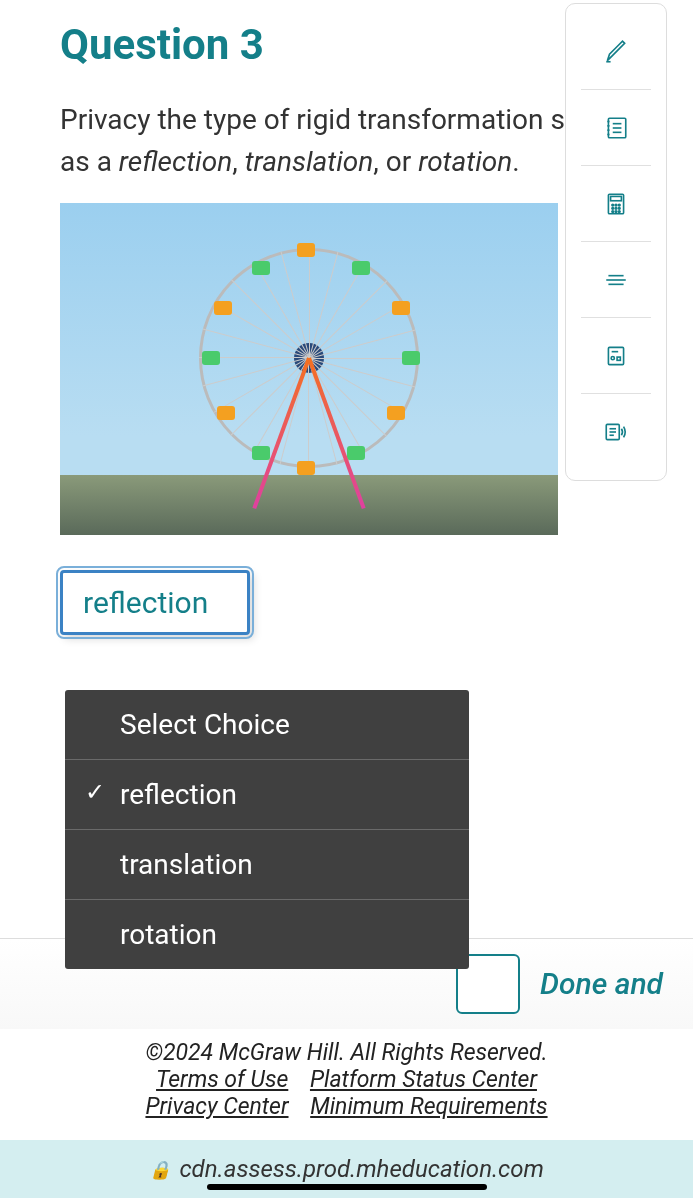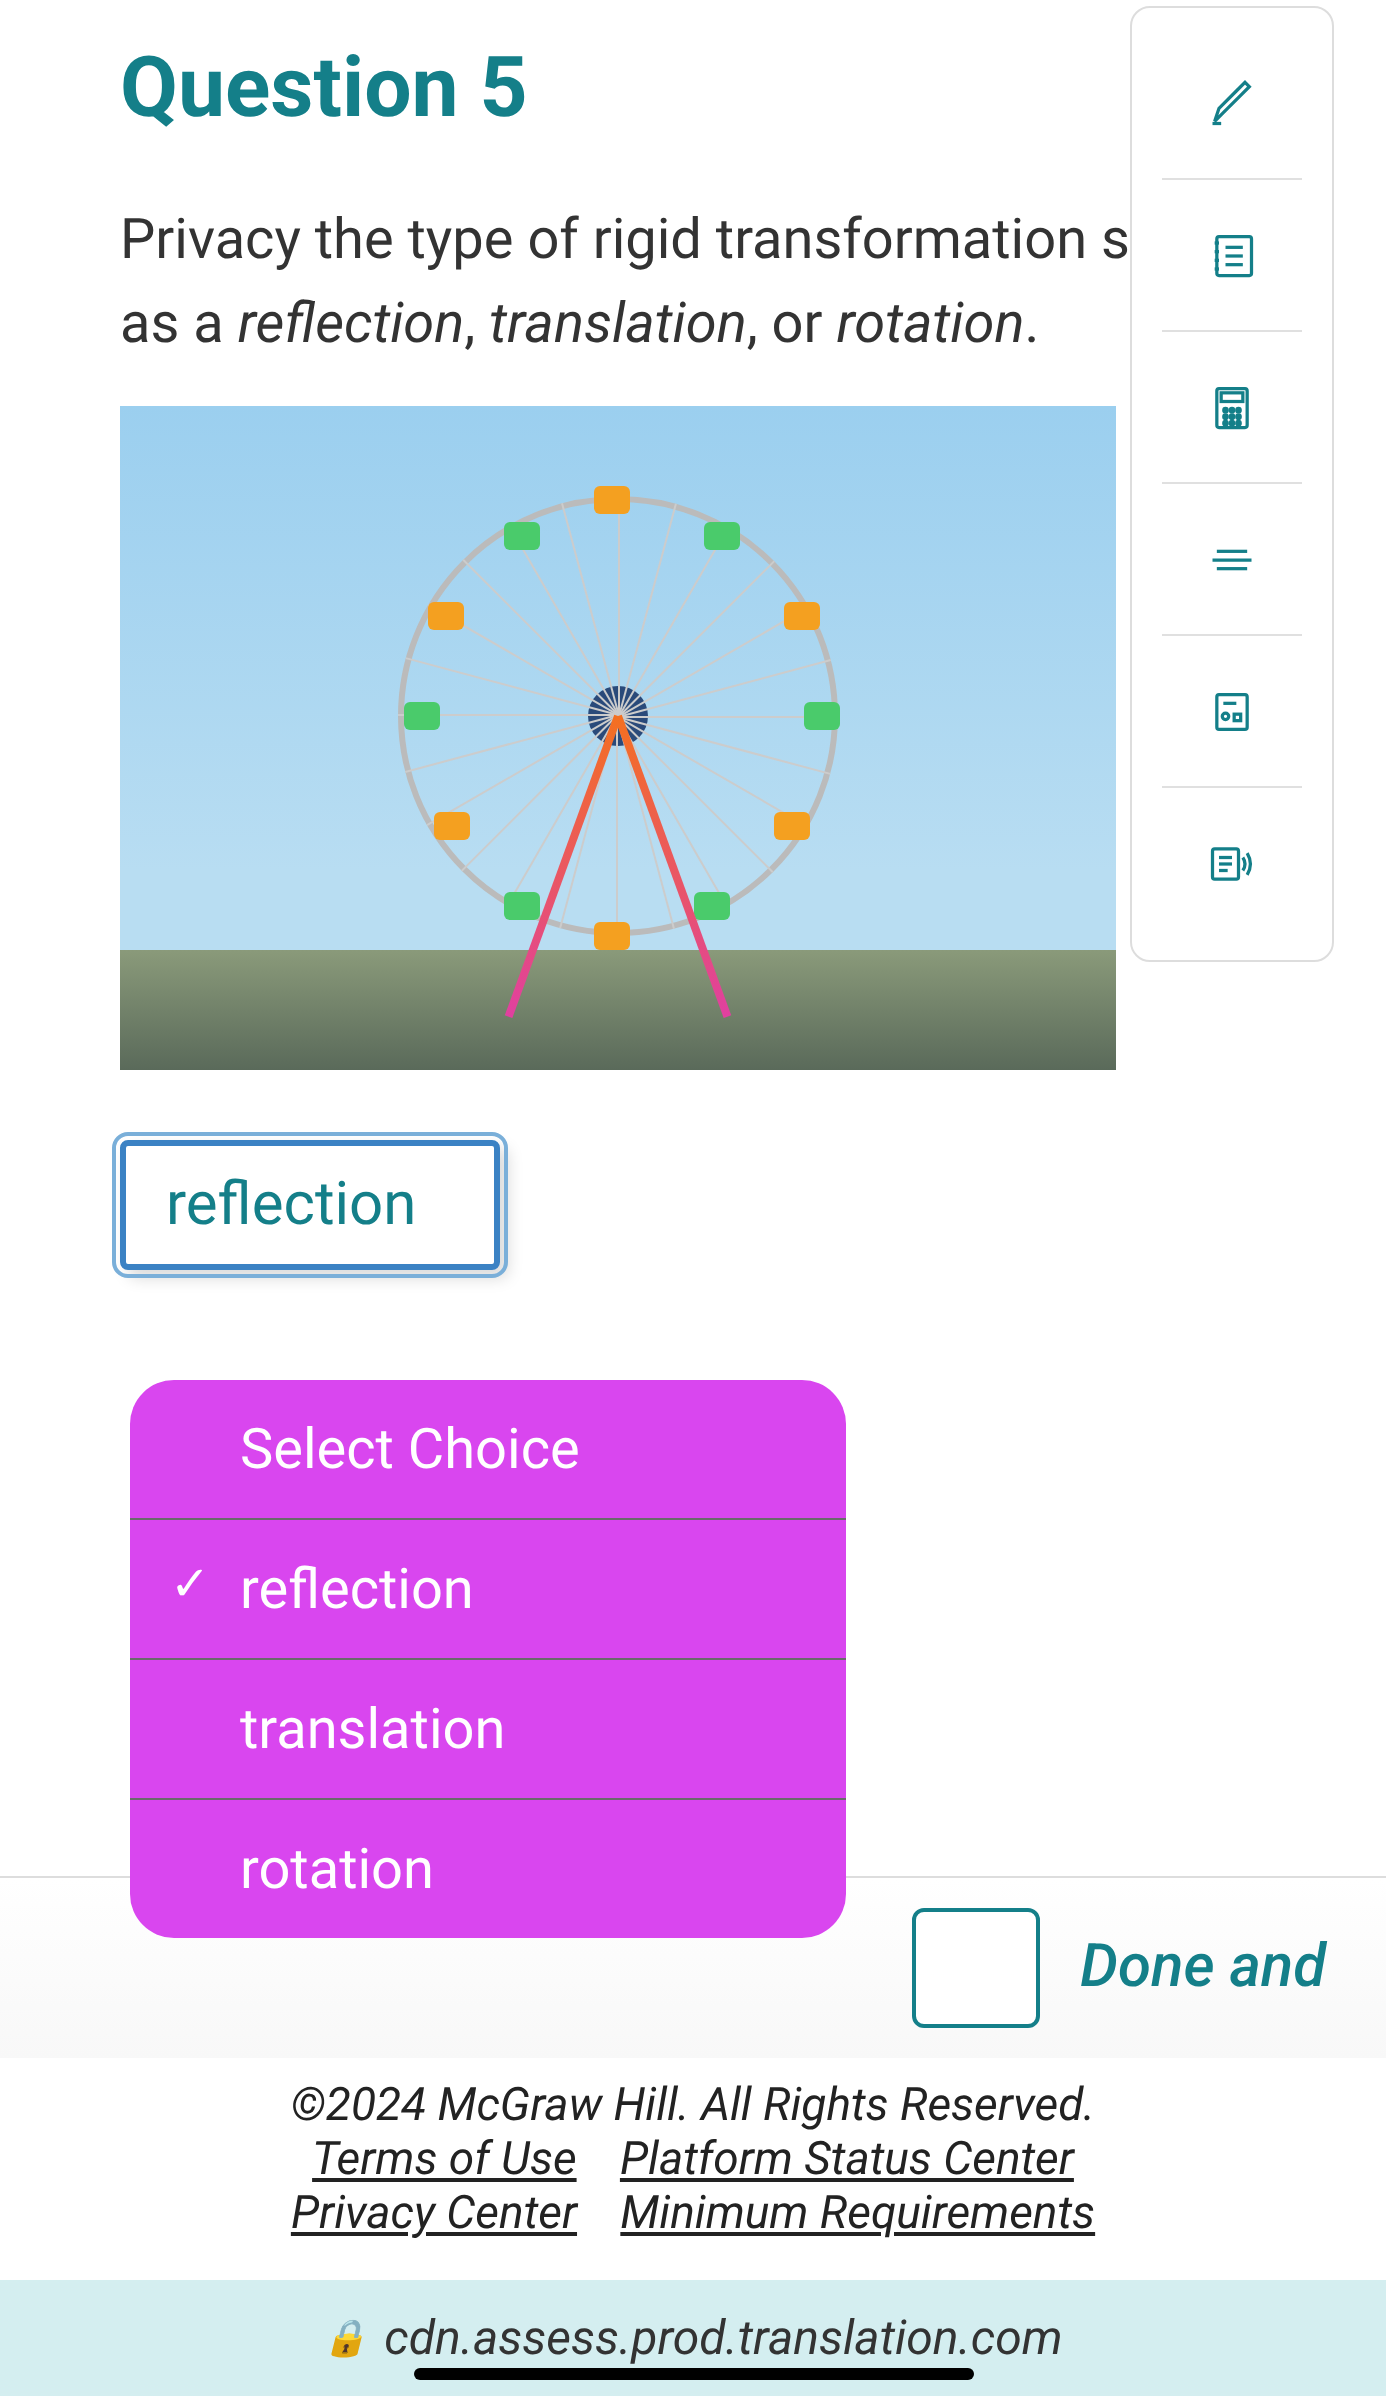--- a/index.html
+++ b/index.html
@@ -109,23 +109,23 @@
       color: #147f89;
       background: #fff;
       width: 190px;
       cursor: pointer;
       box-shadow: 4px 4px 8px rgba(0,0,0,0.15);
     }
     .dropdown {
       position: absolute;
       top: 690px;
       left: 65px;
-      width: 358px;
-      background: #d946ef;
-      border-radius: 22px;
+      width: 404px;
+      background: #404040;
+      border-radius: 3px;
       overflow: hidden;
       z-index: 100;
     }
     .dropdown-item {
       padding: 18px 30px 18px 55px;
       color: #fff;
       font-size: 28px;
       border-bottom: 1px solid #6a6a6a;
       cursor: pointer;
       position: relative;
@@ -240,21 +240,21 @@
       width: 280px;
       height: 6px;
       background: #000;
       border-radius: 3px;
     }
   </style>
 </head>
 <body>
 
 <div class="content">
-  <h1 class="question-title">Question 5</h1>
+  <h1 class="question-title">Question 3</h1>
 
   <p class="question-text">
     <span>Privacy the type of rigid transformation shown as a </span><span class="italic">reflection</span><span>, </span><span class="italic">translation</span><span>, or </span><span class="italic">rotation</span><span>.</span>
   </p>
 
   <div class="image-container">
     <div class="sky"></div>
     <div class="ground"></div>
     <div class="ferris-wheel">
       <div class="wheel-circle">
@@ -394,17 +394,17 @@
       <a href="#">Terms of Use</a>
       <a href="#">Platform Status Center</a>
     </div>
     <div>
       <a href="#">Privacy Center</a>
       <a href="#">Minimum Requirements</a>
     </div>
   </div>
   <div class="url-bar">
     <span class="lock-icon">🔒</span>
-    <span>cdn.assess.prod.translation.com</span>
+    <span>cdn.assess.prod.mheducation.com</span>
   </div>
 </div>
 
 <div class="home-indicator"></div>
 
 </body></html>

